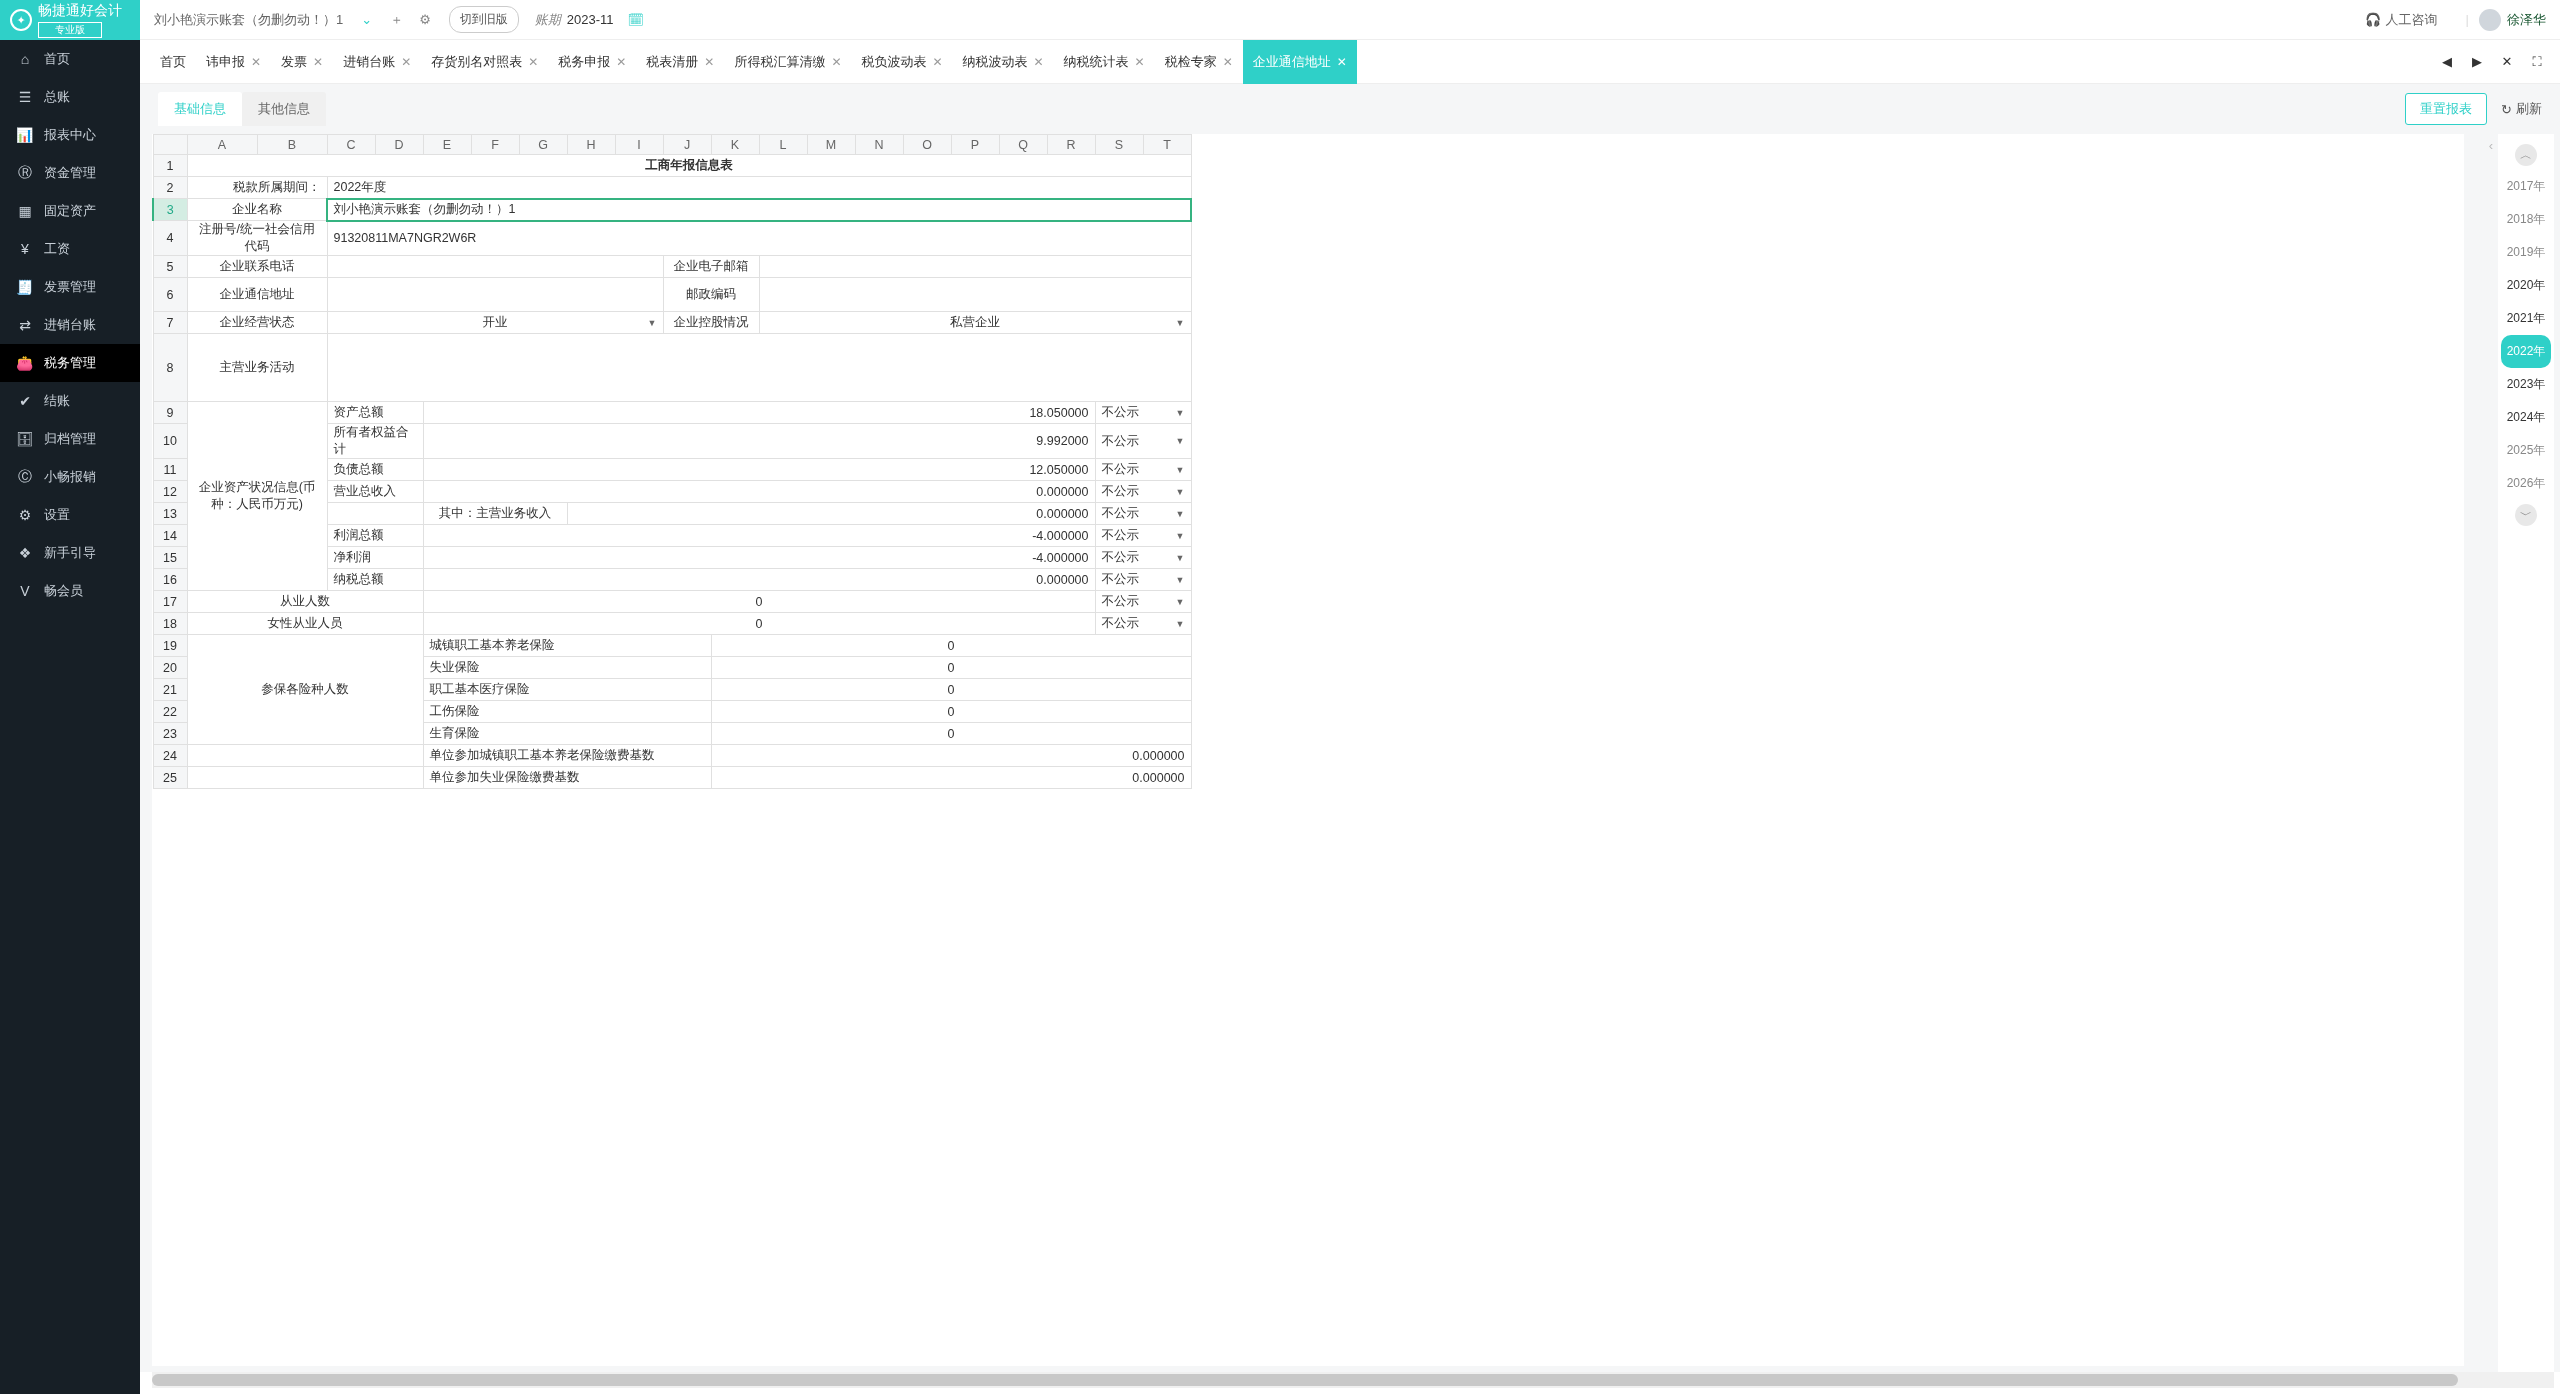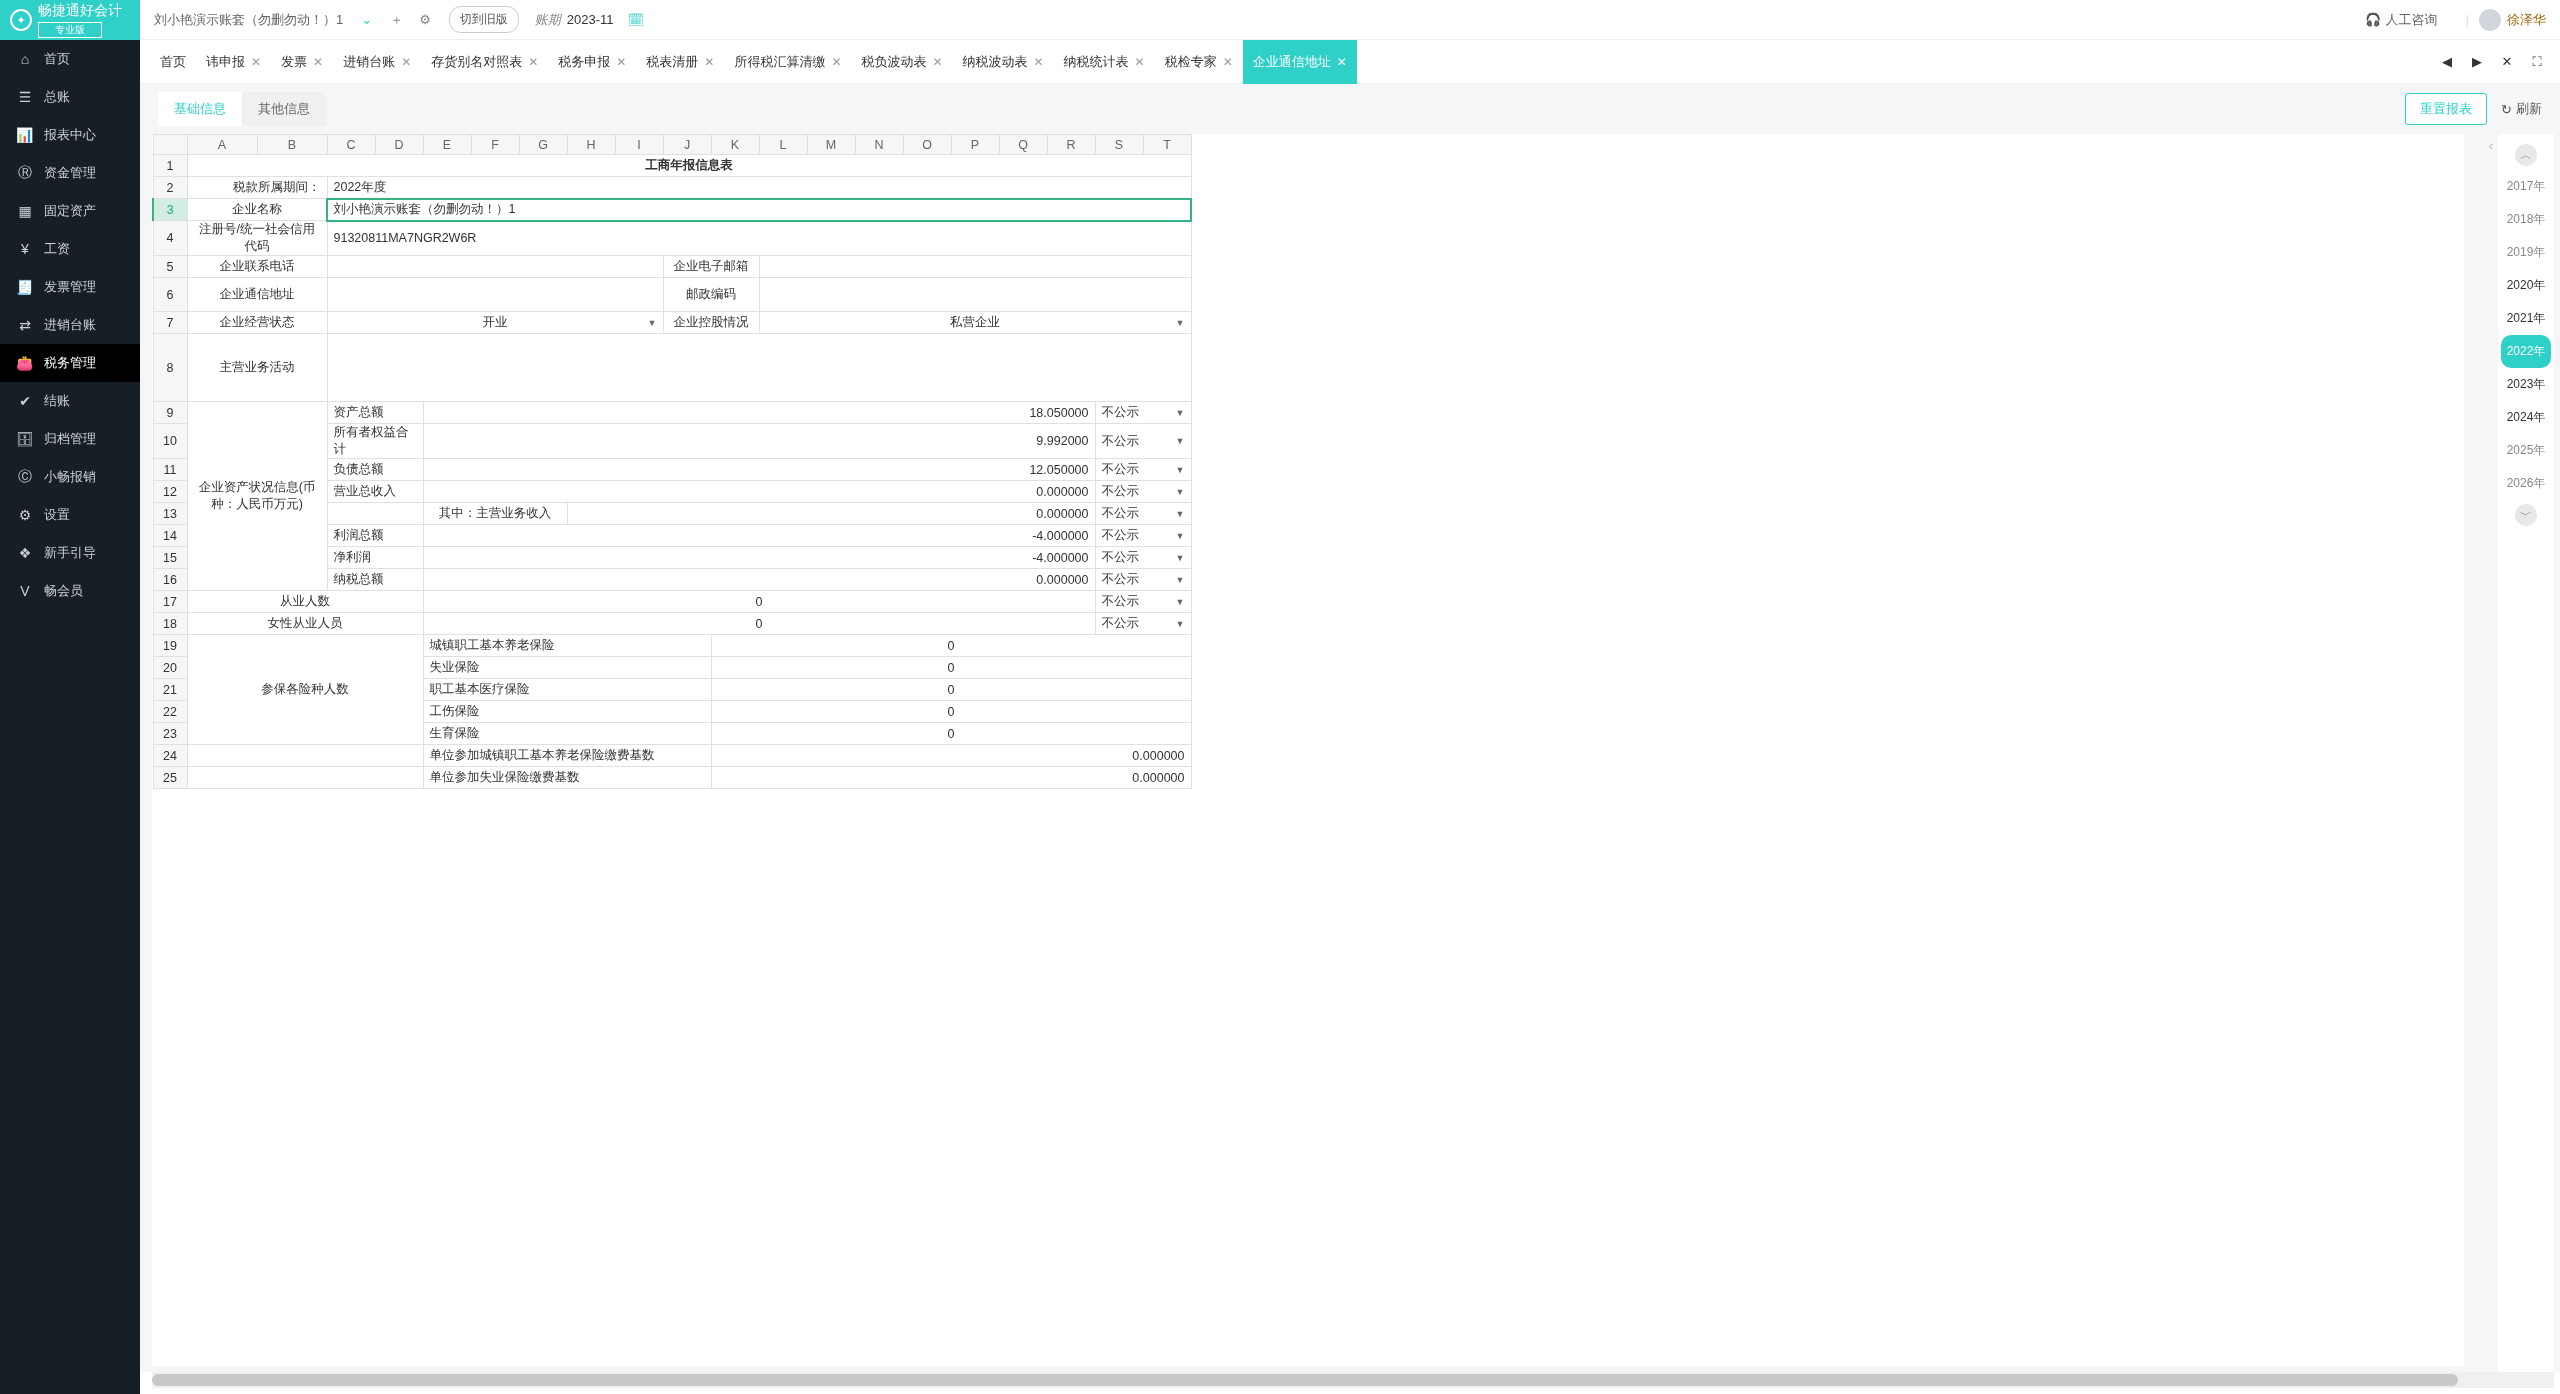--- a/index.html
+++ b/index.html
@@ -163,21 +163,21 @@
       <span class="period-label">账期</span>
       <span class="period-val">2023-11</span>
       <span class="tb-icon" style="color:#2fd0c8">🗓</span>
       <span class="spacer"></span>
       <span class="consult">
         <span style="margin-right:4px">🎧</span>
         <span>人工咨询</span>
       </span>
       <span style="color:#ddd;margin:0 10px">|</span>
       <span class="avatar"></span>
-      <span style="color:#a16207">徐泽华</span>
+      <span style="color:#14532d">徐泽华</span>
     </div>
 
     <div class="tabbar">
       <div id="tabs" style="display:flex;flex:1;overflow:hidden">
           <div class="tab">
             <span>首页</span>
           </div>
           <div class="tab">
             <span>讳申报</span>
             <span class="x">✕</span>

